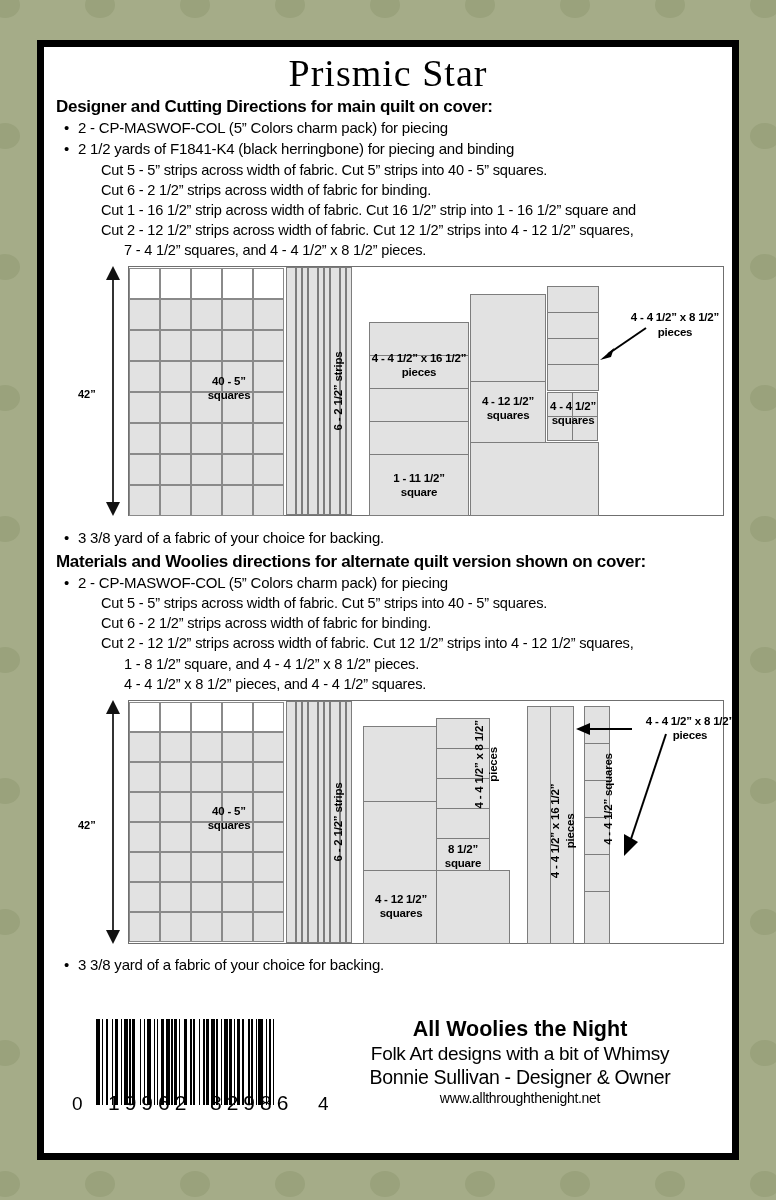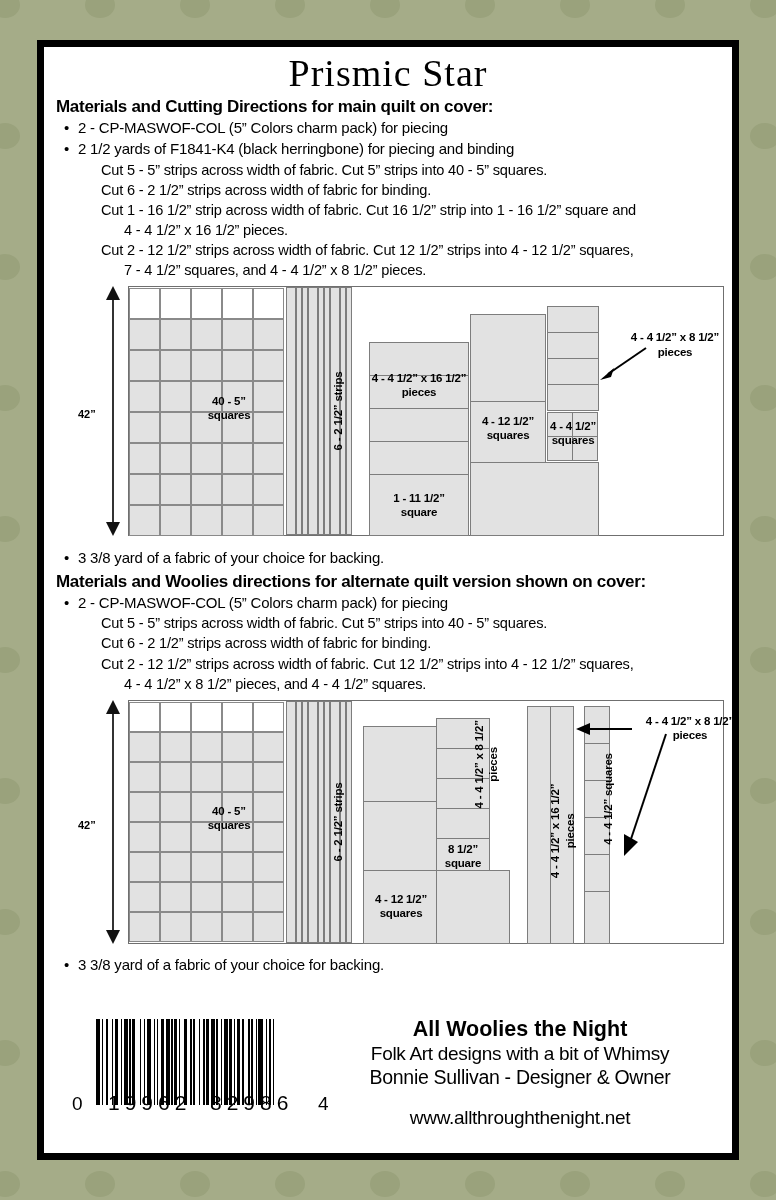--- a/index.html
+++ b/index.html
@@ -130,21 +130,21 @@
   .bc-bars span { position: absolute; top: 0; height: 100%; background: #000; }
   .bc-num {
     position: absolute; font-family: "Liberation Sans", sans-serif;
     font-size: 19px; top: 74px; color: #000;
   }
   .bc-digits { position: absolute; left: 40px; top: 72px; font-size: 21px; letter-spacing: 5px; }
   #brand { position: absolute; right: 0; top: 0; width: 400px; text-align: center; }
   .brand1 { font-size: 21.5px; font-weight: bold; letter-spacing: 0px; }
   .brand2 { font-size: 19px; letter-spacing: -0.3px; margin-top: 1px; }
   .brand3 { font-size: 19.5px; letter-spacing: -0.3px; margin-top: 1px; }
-  .brand4 { font-size: 19px; letter-spacing: -0.3px; margin-top: 18px; }
+  .brand4 { font-size: 14px; letter-spacing: -0.3px; margin-top: 1px; }
 </style>
 </head>
 <body>
 
 <div id="dots">
     <div class="dot" style="left: -10px; top: -8px;"></div>
     <div class="dot" style="left: 85px; top: -8px;"></div>
     <div class="dot" style="left: 180px; top: -8px;"></div>
     <div class="dot" style="left: 275px; top: -8px;"></div>
     <div class="dot" style="left: 370px; top: -8px;"></div>
@@ -232,29 +232,28 @@
     <div class="dot" style="left: 465px; top: 1171px;"></div>
     <div class="dot" style="left: 560px; top: 1171px;"></div>
     <div class="dot" style="left: 655px; top: 1171px;"></div>
     <div class="dot" style="left: 750px; top: 1171px;"></div>
   </div>
 
 <div id="card">
 
   <div class="title">Prismic Star</div>
 
-  <div class="sec-head">Materials and Cutting Directions for main quilt on cover:</div>
+  <div class="sec-head">Designer and Cutting Directions for main quilt on cover:</div>
   <ul class="bullets">
     <li>2 - CP-MASWOF-COL (5” Colors charm pack) for piecing</li>
     <li>2 1/2 yards of F1841-K4 (black herringbone) for piecing and binding</li>
   </ul>
   <div class="cut">Cut 5 - 5” strips across width of fabric. Cut 5” strips into 40 - 5” squares.</div>
   <div class="cut">Cut 6 - 2 1/2” strips across width of fabric for binding.</div>
   <div class="cut">Cut 1 - 16 1/2” strip across width of fabric. Cut 16 1/2” strip into 1 - 16 1/2” square and</div>
-  <div class="cut ind">4 - 4 1/2” x 16 1/2” pieces.</div>
   <div class="cut">Cut 2 - 12 1/2” strips across width of fabric. Cut 12 1/2” strips into 4 - 12 1/2” squares,</div>
   <div class="cut ind">7 - 4 1/2” squares, and 4 - 4 1/2” x 8 1/2” pieces.</div>
 
   <div class="diagram" id="diagram1" style="height:256px;">
 
     <svg class="dim-arrow" viewBox="0 0 26 250" preserveAspectRatio="none" style="left:44px; top:0; height:250px;">
       <line x1="13" y1="8" x2="13" y2="242" stroke="#333" stroke-width="2"></line>
       <polygon points="13,0 6,14 20,14" fill="#111"></polygon>
       <polygon points="13,250 6,236 20,236" fill="#111"></polygon>
     </svg>
@@ -375,20 +374,21 @@
     <span>3 3/8 yard of a fabric of your choice for backing.</span>
   </div>
 
   <div class="sec-head">Materials and Woolies directions for alternate quilt version shown on cover:</div>
   <ul class="bullets">
     <li>2 - CP-MASWOF-COL (5” Colors charm pack) for piecing</li>
   </ul>
   <div class="cut">Cut 5 - 5” strips across width of fabric. Cut 5” strips into 40 - 5” squares.</div>
   <div class="cut">Cut 6 - 2 1/2” strips across width of fabric for binding.</div>
   <div class="cut">Cut 2 - 12 1/2” strips across width of fabric. Cut 12 1/2” strips into 4 - 12 1/2” squares,</div>
+  <div class="cut ind">1 - 8 1/2” square, and 4 - 4 1/2” x 8 1/2” pieces.</div>
   <div class="cut ind">4 - 4 1/2” x 8 1/2” pieces, and 4 - 4 1/2” squares.</div>
 
   <div class="diagram" id="diagram2" style="height:250px;">
     <svg class="dim-arrow" viewBox="0 0 26 244" preserveAspectRatio="none" style="left:44px; top:0; height:244px;">
       <line x1="13" y1="8" x2="13" y2="236" stroke="#333" stroke-width="2"></line>
       <polygon points="13,0 6,14 20,14" fill="#111"></polygon>
       <polygon points="13,244 6,230 20,230" fill="#111"></polygon>
     </svg>
     <div class="dim-label" style="left:22px;">42”</div>
 

